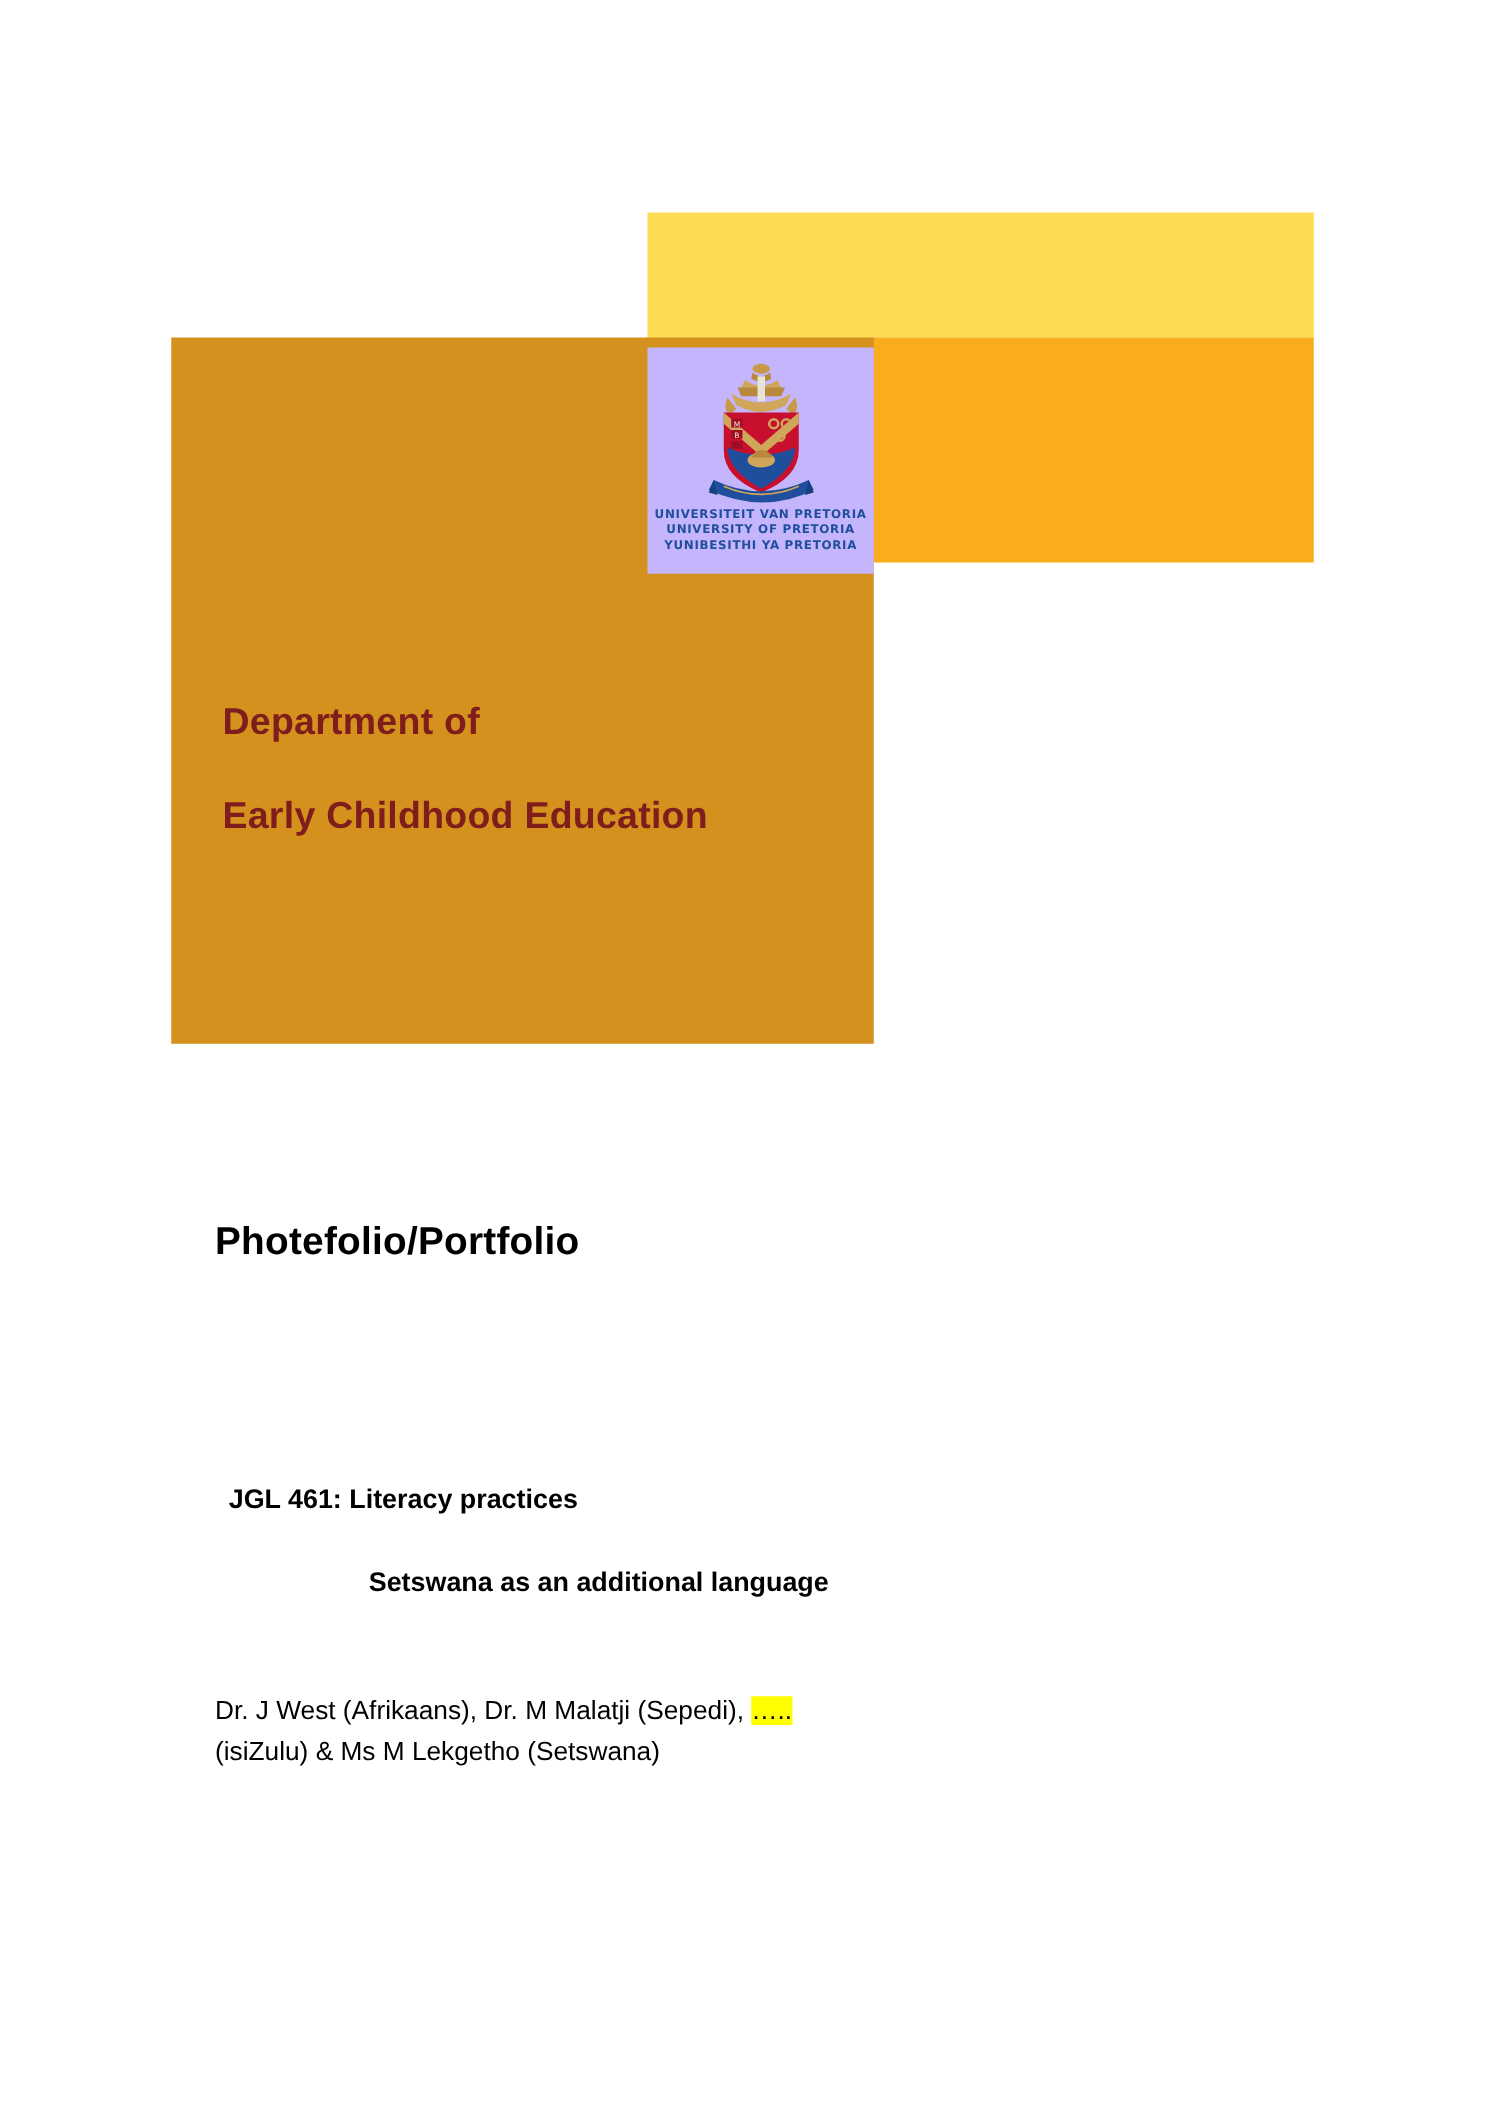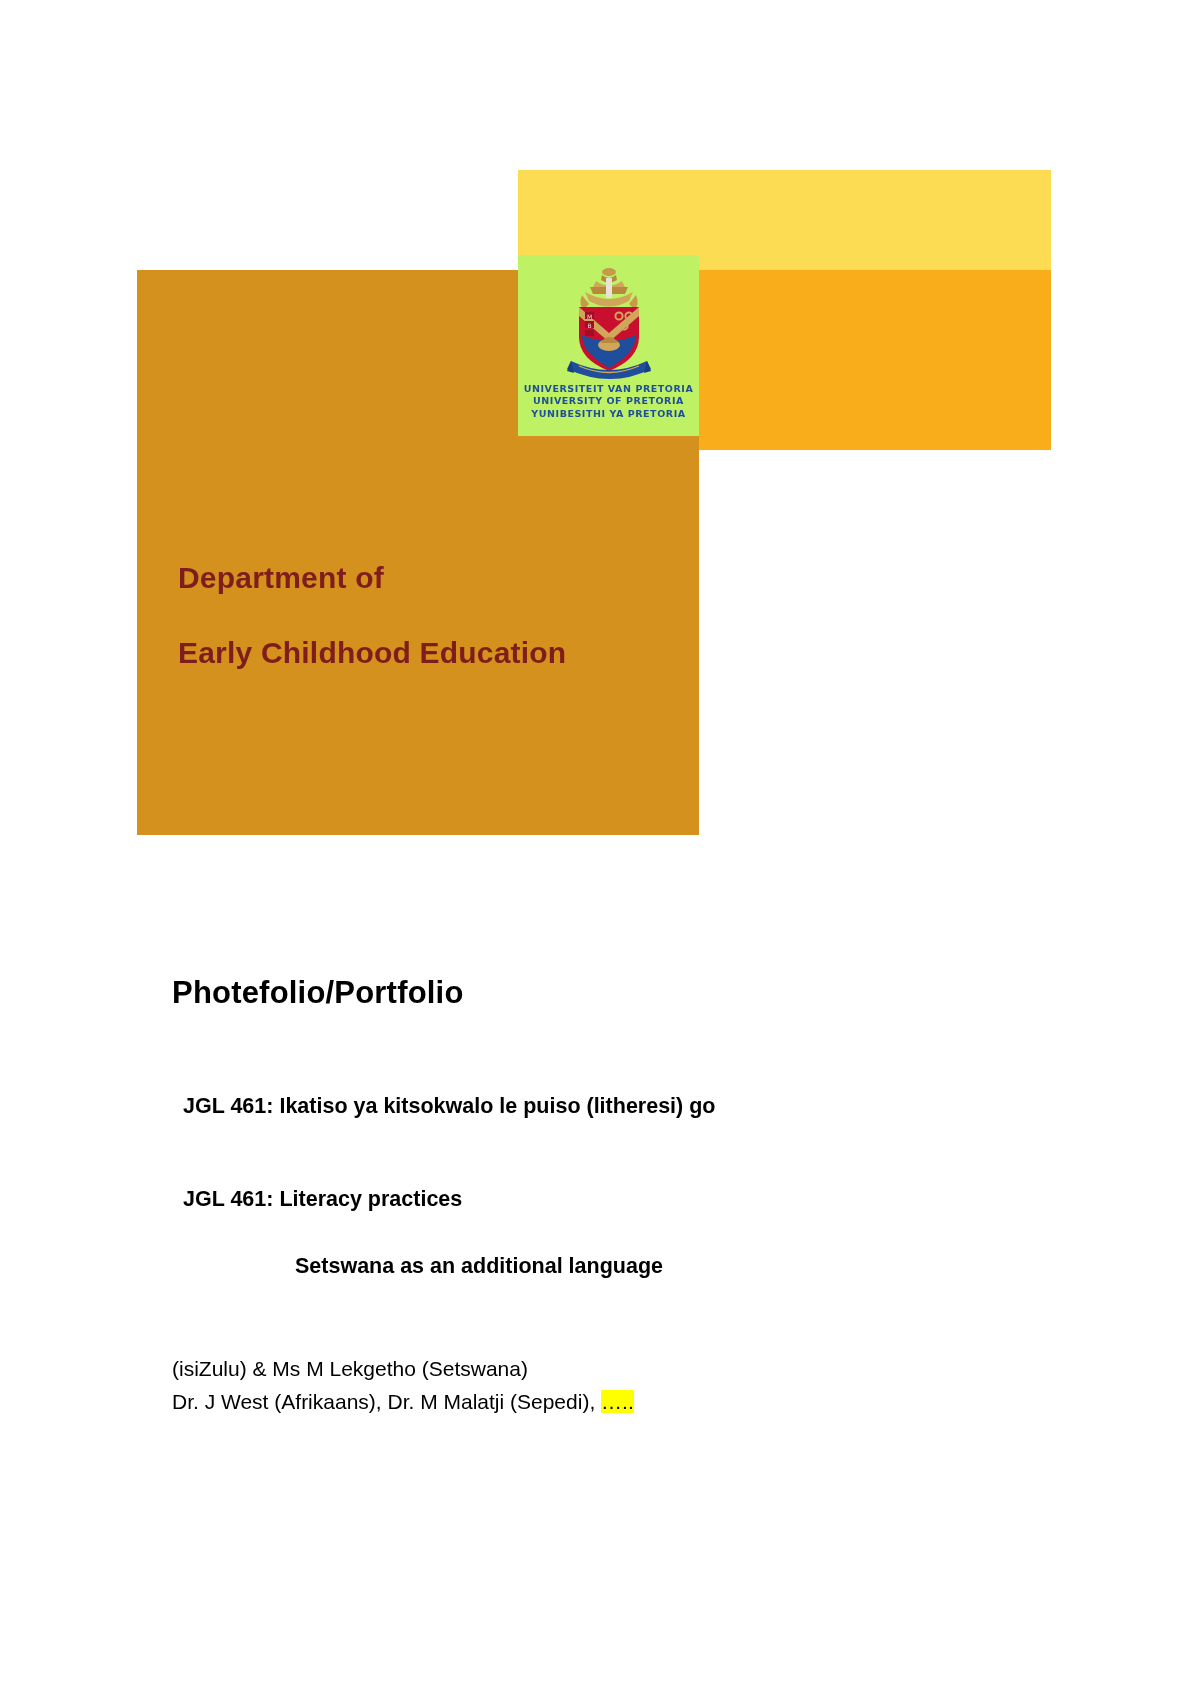--- a/index.html
+++ b/index.html
@@ -50,24 +50,24 @@
     left: 137px;
     top: 270px;
     width: 562px;
     height: 565px;
     background: #d4911d;
   }
   
   .logo-plate {
     position: absolute;
     left: 518px;
-    top: 255px;
+    top: 278px;
     width: 181px;
     height: 181px;
-    background: #bef264;
+    background: #c4b5fd;
   }
 
   
   .crest {
     position: absolute;
     left: 50%;
     transform: translateX(-50%);
     top: 10px;
     width: 120px;
     height: 118px;
@@ -228,26 +228,25 @@
 
     <div class="dept">
       <div>Department of</div>
       <div>Early Childhood Education</div>
     </div>
   </div>
 
   <div class="doc-title">Photefolio/Portfolio</div>
 
   <div class="module-block module-one">
-    <span>JGL 461: Ikatiso ya kitsokwalo le puiso (litheresi) go</span>
   </div>
 
   <div class="module-block module-two">
     <span>JGL 461: Literacy practices</span>
     <span class="cont2">Setswana as an additional language</span>
   </div>
 
   <div class="authors">
+    <div><span>Dr. J West (Afrikaans), Dr. M Malatji (Sepedi), </span><span class="hl">…..</span></div>
     <div>(isiZulu) &amp; Ms M Lekgetho (Setswana)</div>
-    <div><span>Dr. J West (Afrikaans), Dr. M Malatji (Sepedi), </span><span class="hl">…..</span></div>
   </div>
 
 </div>
 
 </body></html>

